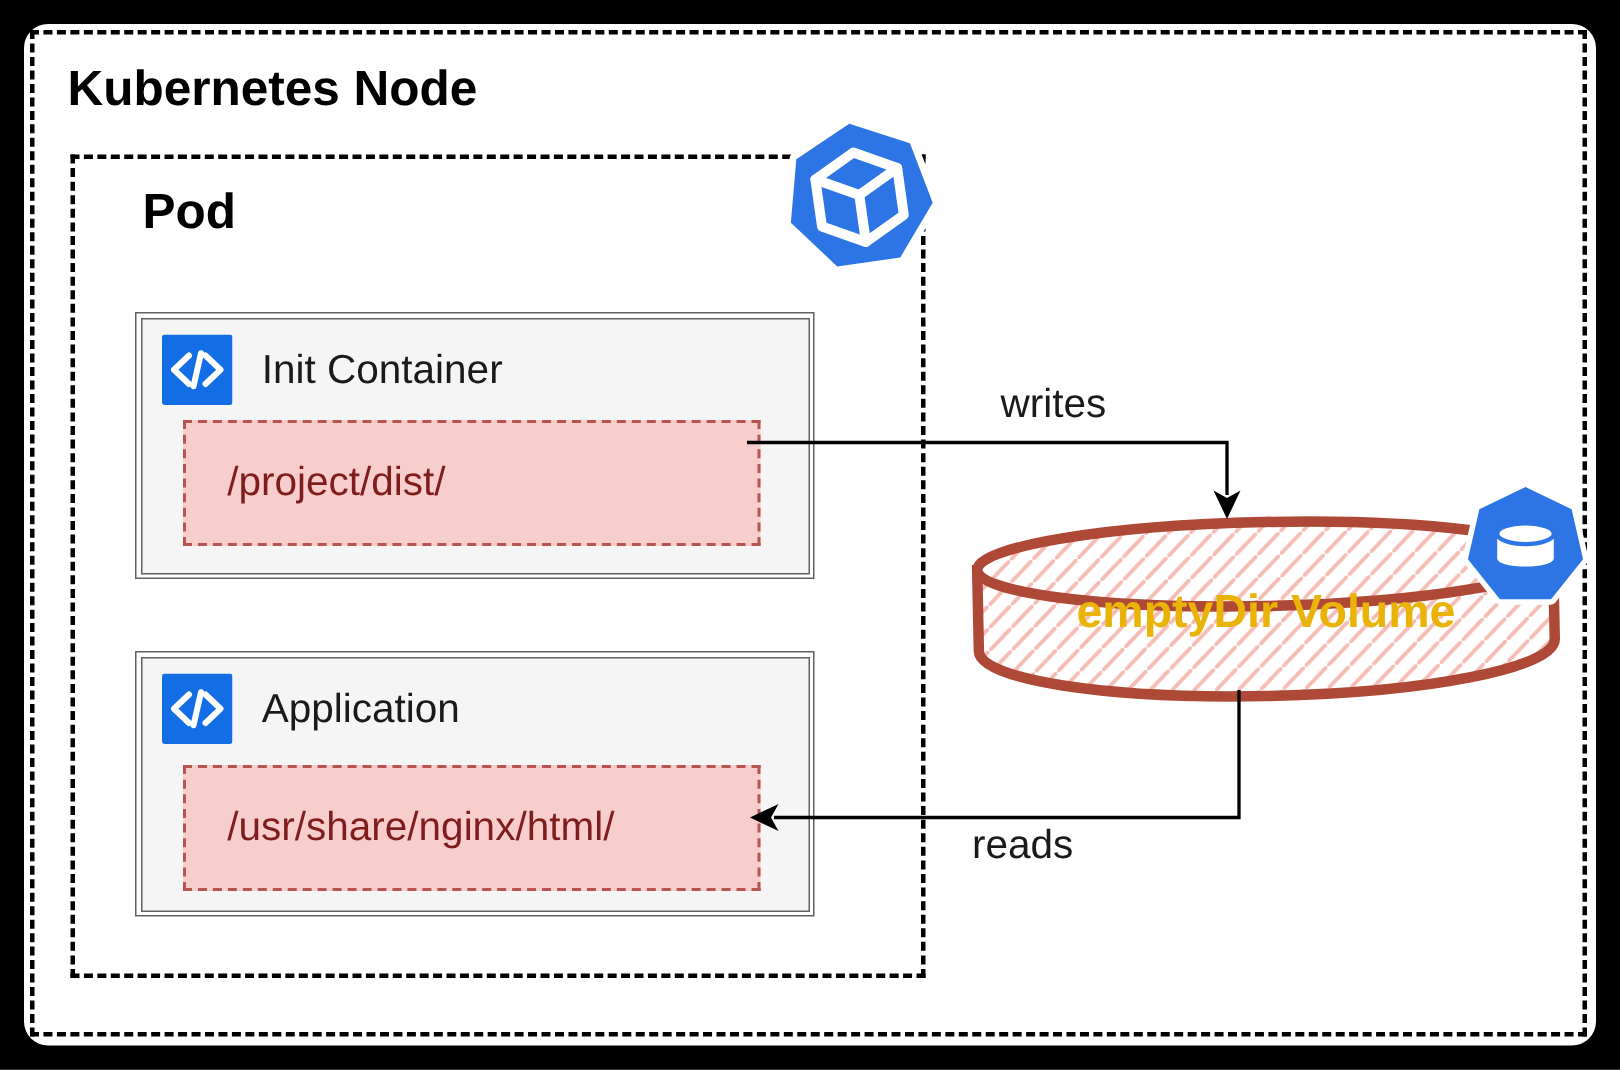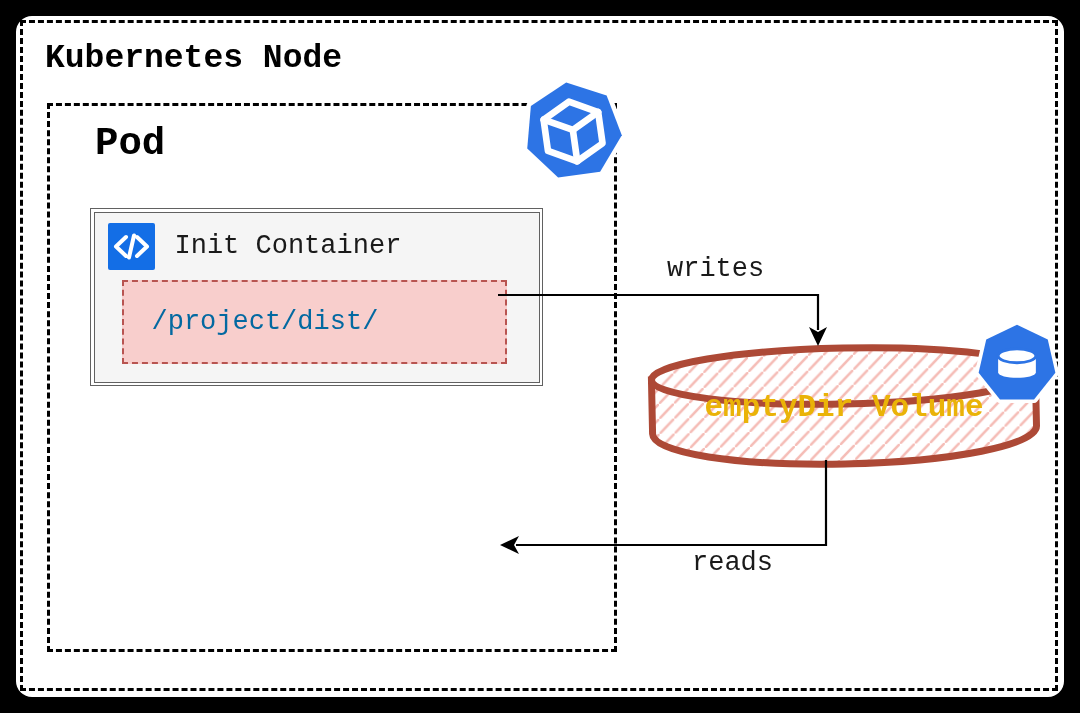--- a/index.html
+++ b/index.html
@@ -1,47 +1,47 @@
 <!DOCTYPE html>
 <html><head>
 <meta charset="utf-8">
 <style>
   html,body{margin:0;padding:0;background:#000;}
   .canvas{position:relative;width:1080px;height:713px;background:#000;overflow:hidden;
-          font-family:Liberation Mono, monospace;-webkit-font-smoothing:antialiased;}
+          font-family:Liberation Sans, sans-serif;-webkit-font-smoothing:antialiased;}
   .paper{position:absolute;left:16px;top:16px;right:16px;bottom:16px;background:#fff;border-radius:16px;}
   .abs{position:absolute;box-sizing:border-box;}
 
   .kn-box{left:20px;top:20px;width:1038px;height:671px;border:3px dashed #000;}
   .kn-title{left:45px;top:40px;font-size:33px;font-weight:bold;color:#000;white-space:nowrap;}
   .pod-box{left:47px;top:103px;width:570px;height:549px;border:3px dashed #000;}
-  .pod-title{left:95px;top:122px;font-size:39px;font-weight:bold;color:#000;white-space:nowrap;}
+  .pod-title{left:95px;top:122px;font-size:33px;font-weight:bold;color:#000;white-space:nowrap;}
 
   .cbox{left:90px;width:453px;border:1.5px solid #616161;background:#fff;padding:2.5px;}
   .cbox-inner{position:relative;width:100%;height:100%;box-sizing:border-box;
               border:1.5px solid #616161;background:#f5f5f5;}
   .cbox.init{top:208px;height:178px;}
   .cbox.app{top:434px;height:177px;}
   .code-icon{position:absolute;left:13px;top:10px;width:47px;height:47px;}
   .ctitle{position:absolute;left:80px;top:18px;font-size:27px;color:#1a1a1a;white-space:nowrap;}
   .mount{position:absolute;left:27px;width:381px;height:80px;background:#f8cecc;
          border:2px dashed #b85450;display:flex;align-items:center;}
   .cbox.init .mount{top:67px;}
   .cbox.app .mount{top:71px;}
-  .mount span{padding-left:28px;font-size:27px;color:#0369a1;white-space:nowrap;}
+  .mount span{padding-left:28px;font-size:27px;color:#7f1d1d;white-space:nowrap;}
 
   .pod-icon{left:522px;top:80px;width:102px;height:102px;z-index:6;}
   .vol-svg{left:644px;top:340px;width:400px;height:128px;transform:rotate(-1.2deg);z-index:3;}
   .vol-label{left:654px;top:390px;width:380px;text-align:center;font-size:31px;font-weight:bold;
              color:#eab308;z-index:5;white-space:nowrap;}
   .vol-icon{left:976px;top:323px;width:82px;height:82px;z-index:6;}
 
   .edge-label{font-size:27px;color:#1a1a1a;text-align:left;z-index:7;white-space:nowrap;}
   .writes-label{left:667px;top:254px;width:120px;}
-  .reads-label{left:692px;top:548px;width:110px;}
+  .reads-label{left:648px;top:548px;width:110px;}
   .arrows{left:0;top:0;width:1080px;height:713px;z-index:8;pointer-events:none;}
 </style>
 </head>
 <body>
 
 <div class="canvas">
   <div class="paper abs"></div>
 
   <div class="abs kn-box"></div>
   <div class="abs kn-title">Kubernetes Node</div>
@@ -70,20 +70,36 @@
           <path d="M29,14 L39,23.5 L29,33"></path>
         </g>
       </svg>
       <div class="ctitle">Init Container</div>
       <div class="mount">
         <span>/project/dist/</span>
       </div>
     </div>
   </div>
 
+  <div class="abs cbox app">
+    <div class="cbox-inner">
+      <svg class="code-icon" viewBox="0 0 47 47">
+        <rect x="0" y="0" width="47" height="47" rx="2" fill="#136ee6"></rect>
+        <g fill="none" stroke="#fff" stroke-width="4" stroke-linecap="round" stroke-linejoin="round">
+          <path d="M18,14 L8,23.5 L18,33"></path>
+          <path d="M26,12.5 L21,34.5"></path>
+          <path d="M29,14 L39,23.5 L29,33"></path>
+        </g>
+      </svg>
+      <div class="ctitle">Application</div>
+      <div class="mount">
+        <span>/usr/share/nginx/html/</span>
+      </div>
+    </div>
+  </div>
 
   <svg class="abs vol-svg" viewBox="0 0 400 128">
     <defs>
       <pattern id="hatch" width="15" height="15" patternUnits="userSpaceOnUse">
         <path d="M-3,18 L18,-3" stroke="#f5bcb6" stroke-width="2.6"></path>
       </pattern>
     </defs>
     <path d="M8,36 L8,90 C8,109 92,124 200,124 C308,124 392,109 392,90 L392,36 Z" fill="#fff"></path>
     <path d="M8,36 L8,90 C8,109 92,124 200,124 C308,124 392,109 392,90 L392,36 Z" fill="url(#hatch)" stroke="#ad4936" stroke-width="7" stroke-linecap="round"></path>
     <ellipse cx="200" cy="36" rx="192" ry="28" fill="#fff"></ellipse>

